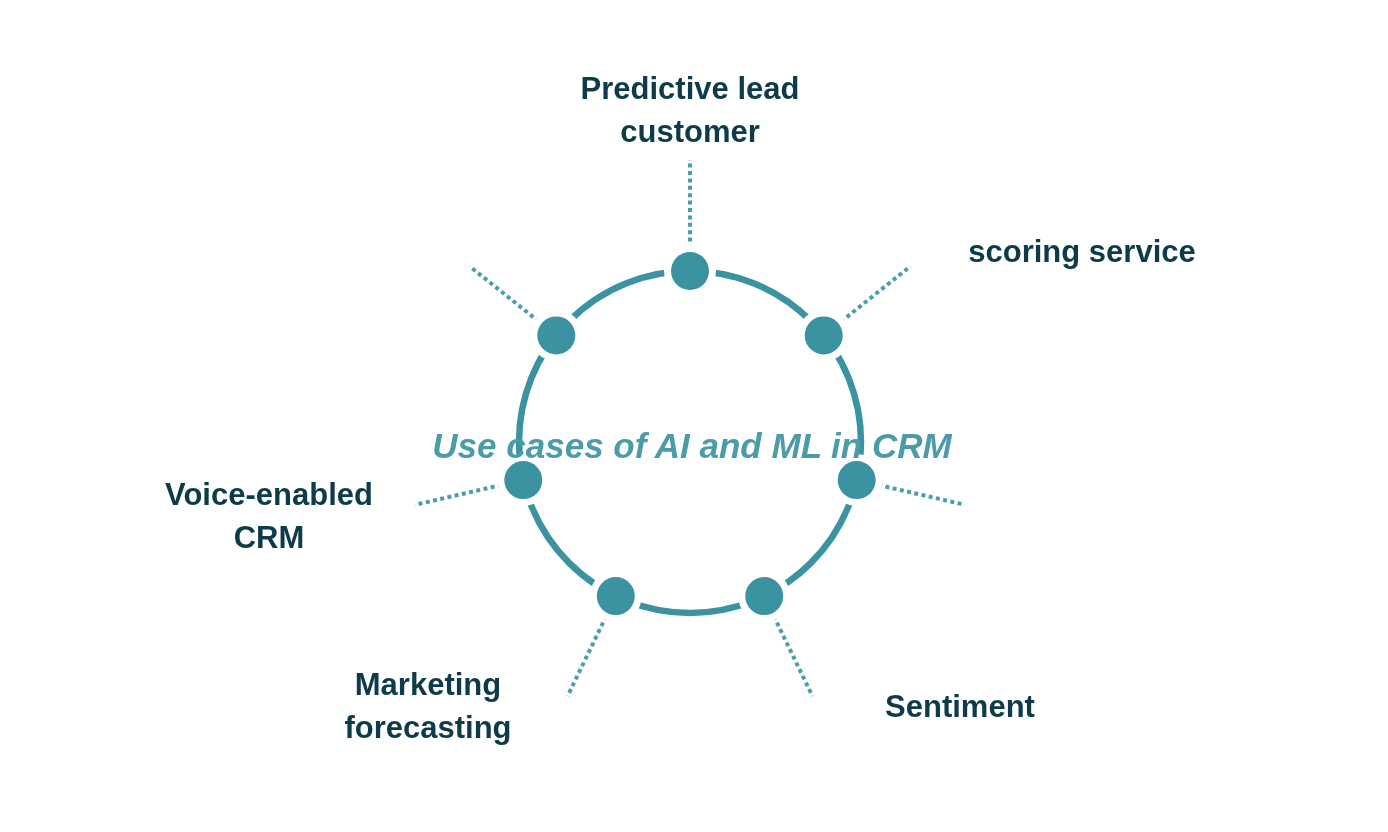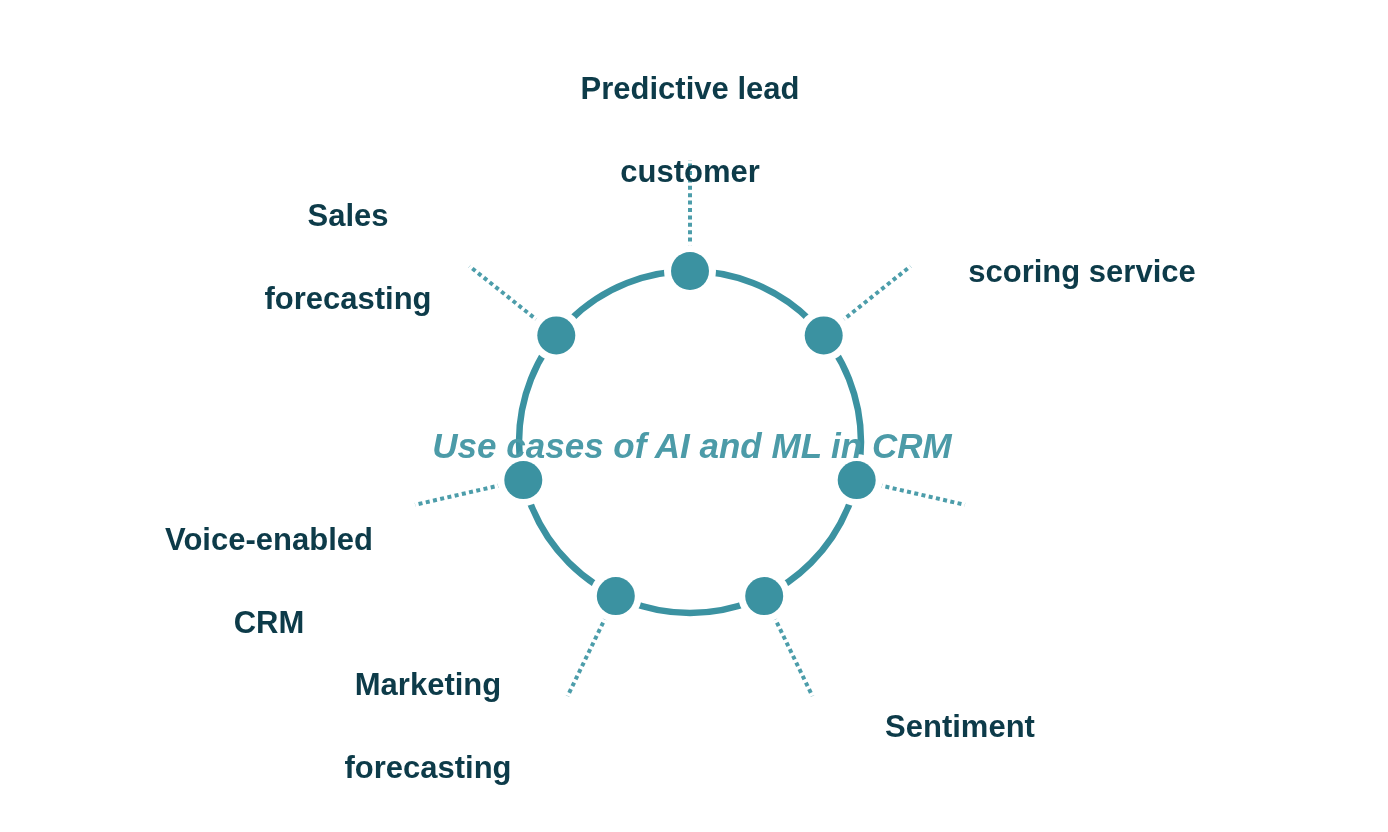--- a/index.html
+++ b/index.html
@@ -57,27 +57,27 @@
   .node-label {
     position: absolute;
     transform: translate(-50%, -50%);
     text-align: center;
     color: #0D3B49;
     font-size: 31px;
     font-weight: 700;
     line-height: 43px;
     white-space: nowrap;
   }
-  .node-label .line { display: block; margin-top: 40px; }
+  .node-label .line { display: block; }
   .label-0 { left: 690px;  top: 110px; }
   .label-1 { left: 1082px; top: 251px; }
   .label-2 { left: 1085px; top: 518px; }
   .label-3 { left: 960px;  top: 706px; }
   .label-4 { left: 428px;  top: 706px; }
-  .label-5 { left: 269px;  top: 561px; text-align: center; }
+  .label-5 { left: 269px;  top: 516px; text-align: center; }
   .label-6 { left: 348px;  top: 237px; }
 </style>
 </head>
 <body>
 
 <div class="canvas">
 
   <svg class="diagram-svg" viewBox="0 0 1388 832">
 
     <circle class="hub-ring" cx="690" cy="442" r="171"></circle>
@@ -126,18 +126,14 @@
     <span class="line">Sentiment</span>
   </div>
   <div class="node-label label-4">
     <span class="line">Marketing</span>
     <span class="line">forecasting</span>
   </div>
   <div class="node-label label-5">
     <span class="line">Voice-enabled</span>
     <span class="line">CRM</span>
   </div>
-  <div class="node-label label-6">
-    <span class="line">Sales</span>
-    <span class="line">forecasting</span>
-  </div>
 
 </div>
 
 </body></html>

